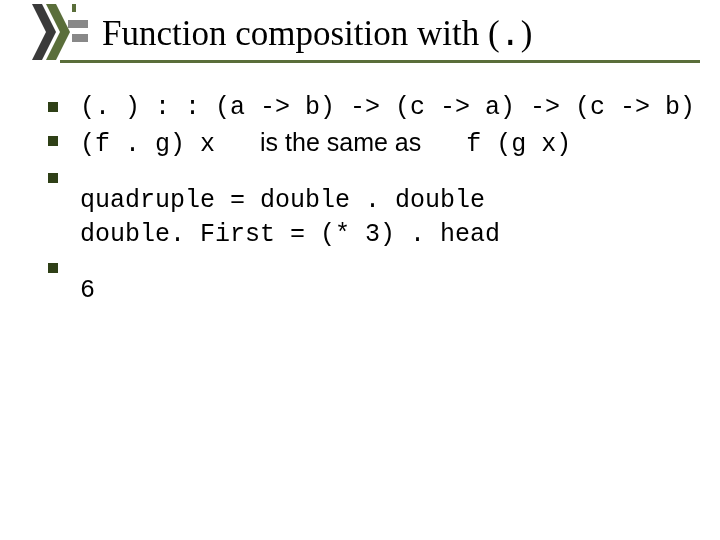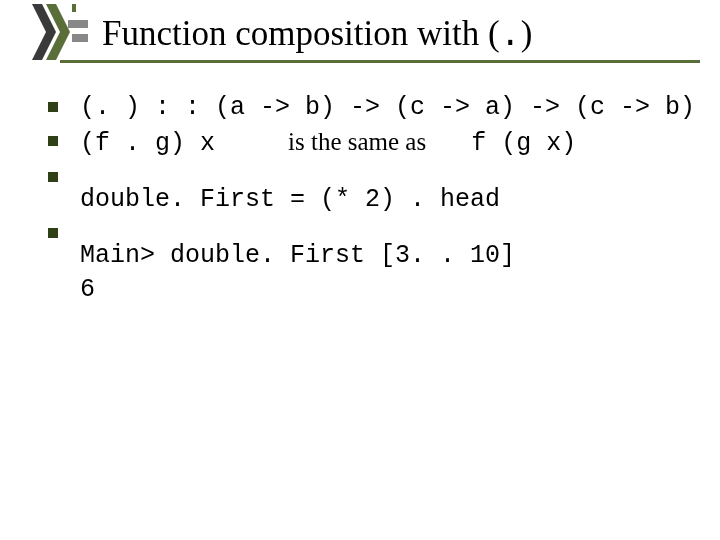--- a/index.html
+++ b/index.html
@@ -78,22 +78,21 @@
     margin-right: 22px;
     flex: 0 0 auto;
   }
   .content {
     font-size: 25px;
     line-height: 1.28;
     font-family: "Courier New", Courier, monospace;
     white-space: pre;
   }
   .content .serif {
-    font-family: Liberation Serif, serif;
-    margin-left: 28px;
+    font-family: Liberation Sans, sans-serif;
   }
 </style>
 </head>
 <body>
 
 <div class="slide">
 
   <div class="title-wrap">
     <svg class="logo" viewBox="0 0 60 56">
 
@@ -119,28 +118,28 @@
       </div>
       <div class="row">
         <div class="bullet"></div>
         <div class="content"><span>(f . g) x   </span><span class="serif">is the same as</span><span>   f (g x)</span></div>
       </div>
       <div class="row">
         <div class="bullet"></div>
       </div>
       <div class="row">
         <div class="bullet-spacer"></div>
-        <div class="content"><span>double. First = (* 2) . head</span></div>
+        <div class="content"><span>quadruple = double . double</span></div>
+      </div>
+      <div class="row">
+        <div class="bullet-spacer"></div>
+        <div class="content"><span>double. First = (* 3) . head</span></div>
       </div>
       <div class="row">
         <div class="bullet"></div>
-      </div>
-      <div class="row">
-        <div class="bullet-spacer"></div>
-        <div class="content"><span>Main&gt; double. First [3. . 10]</span></div>
       </div>
       <div class="row">
         <div class="bullet-spacer"></div>
         <div class="content"><span>6</span></div>
       </div>
     </div>
 
 </div>
 
 </body></html>

